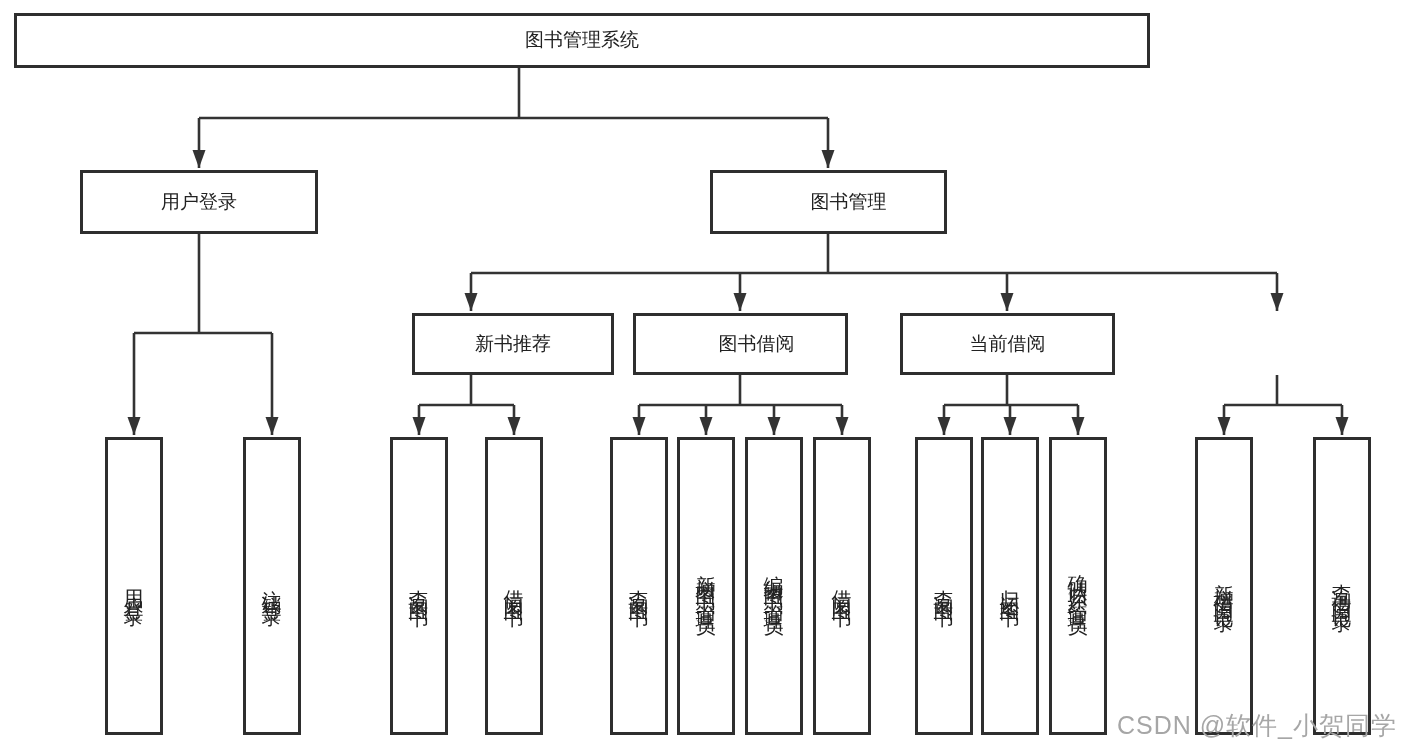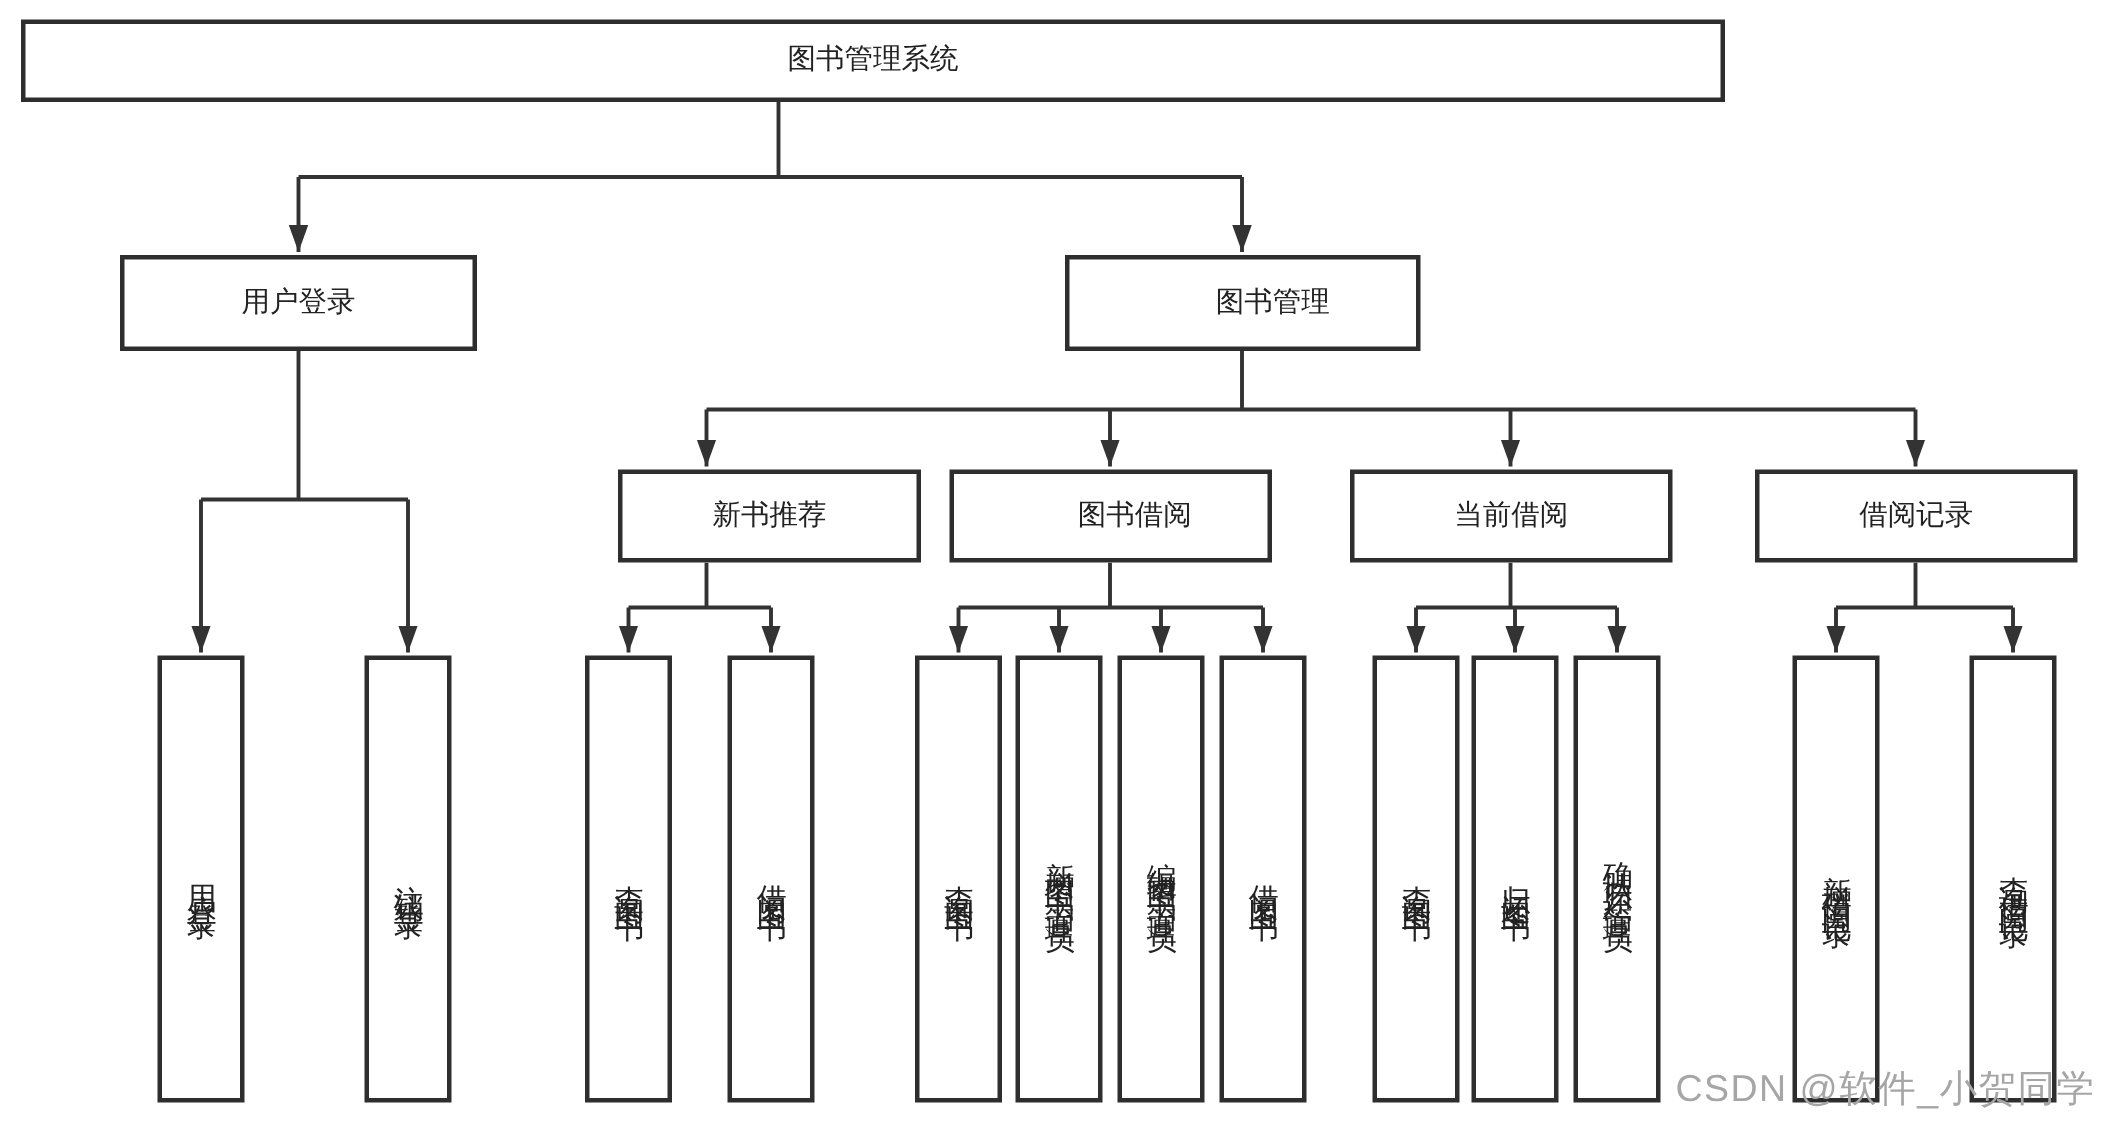--- a/index.html
+++ b/index.html
@@ -132,23 +132,20 @@
 
   <div class="box b-l3-0">
     <span>新书推荐</span>
   </div>
   <div class="box b-l3-1">
     <span>图书借阅</span>
   </div>
   <div class="box b-l3-2">
     <span>当前借阅</span>
   </div>
-  <div class="box b-l3-3">
-    <span>借阅记录</span>
-  </div>
 
   <div class="box leaf b-lf-0">
     <span class="vlabel">用户登录</span>
   </div>
   <div class="box leaf b-lf-1">
     <span class="vlabel">注销登录</span>
   </div>
   <div class="box leaf b-lf-2">
     <span class="vlabel">查询图书</span>
   </div>

